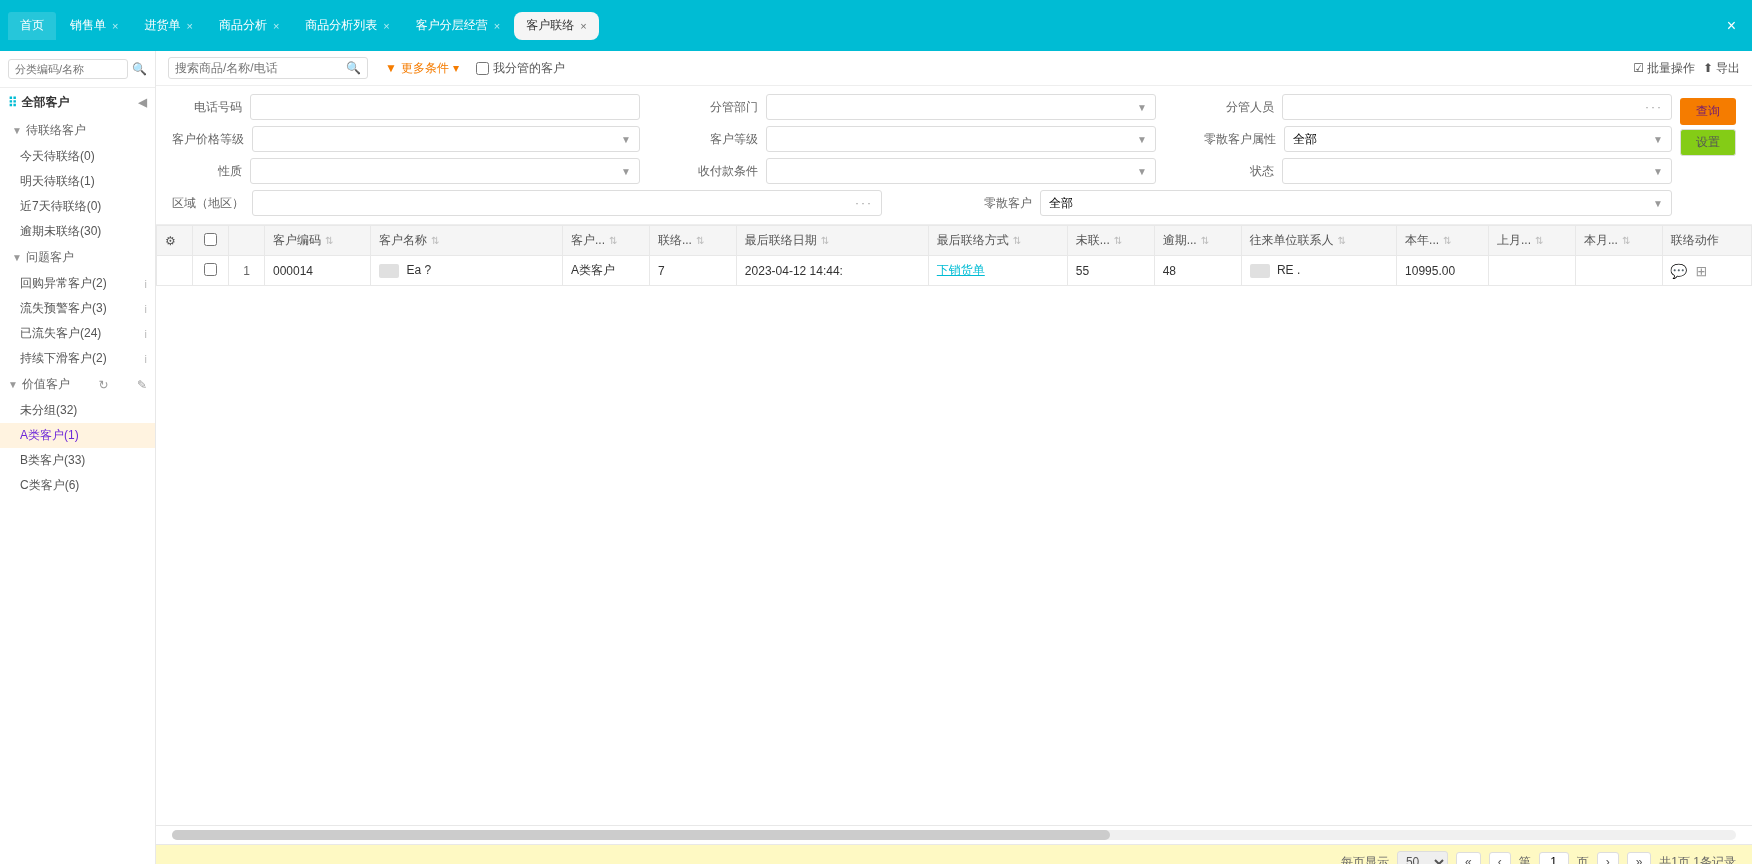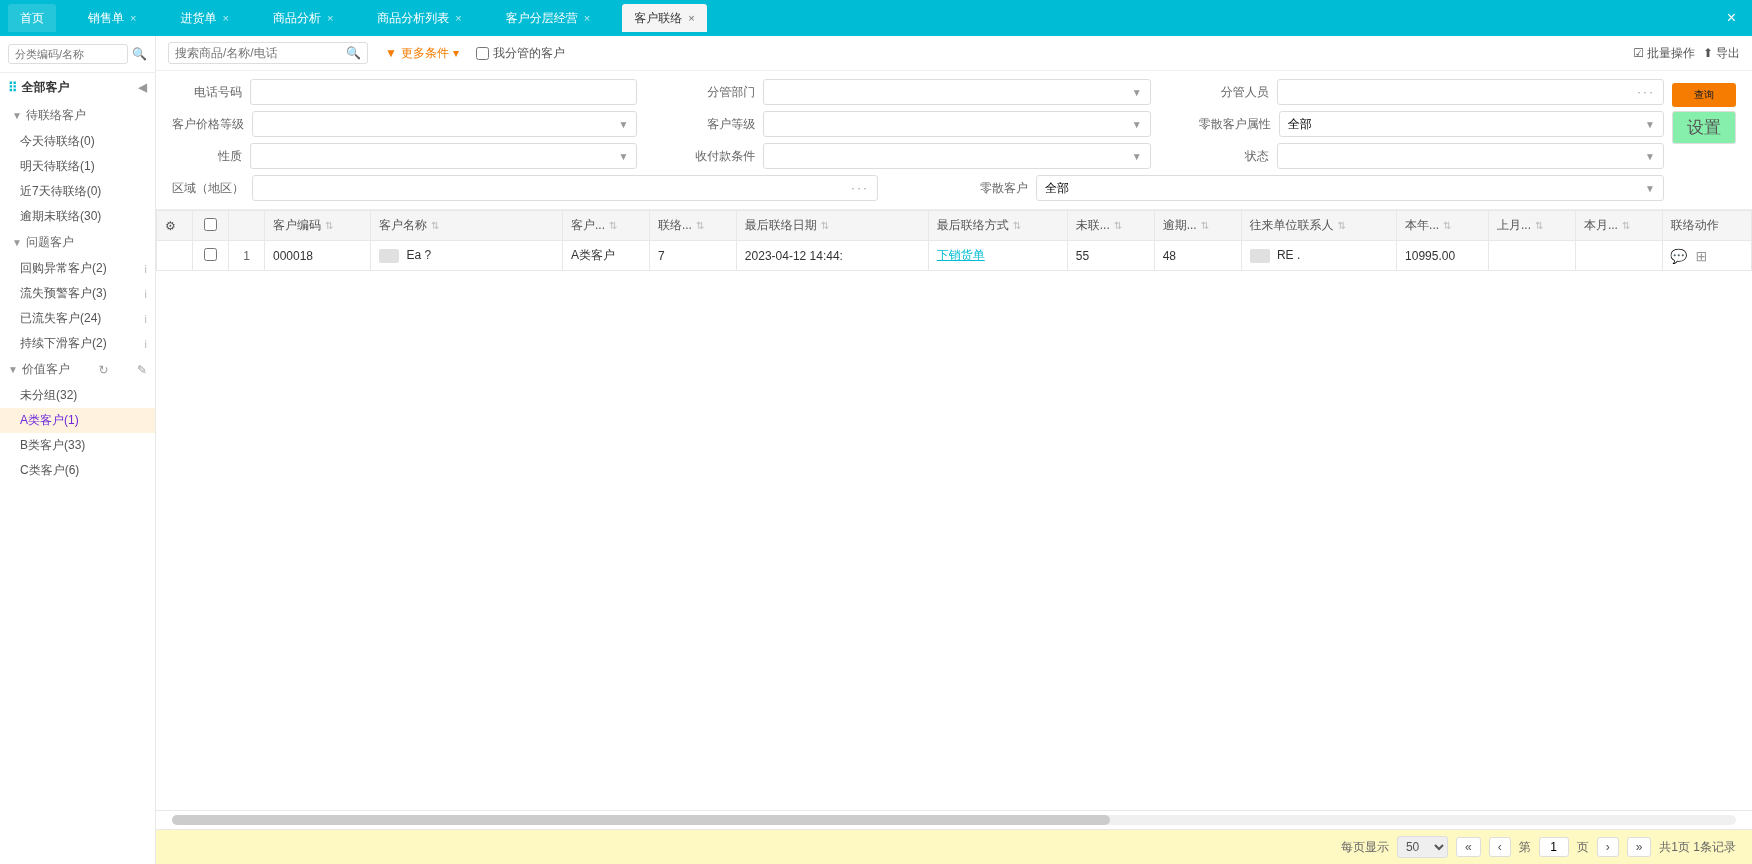--- a/index.html
+++ b/index.html
@@ -3,39 +3,40 @@
   <meta charset="utf-8">
   <style>
     * { box-sizing: border-box; margin: 0; padding: 0; font-family: 'Microsoft YaHei', sans-serif; font-size: 12px; }
     body { background: #f5f5f5; width: 1752px; height: 864px; overflow: hidden; }
 
     
     .top-nav {
       display: flex;
       align-items: center;
       background: #00bcd4;
-      height: 36px;
+      height: 51px;
       padding: 0 8px;
-      gap: 20px;
+      gap: 2px;
     }
     .nav-tab {
       display: flex;
       align-items: center;
       padding: 0 12px;
       height: 28px;
       background: transparent;
       color: white;
       cursor: pointer;
       border-radius: 3px 3px 0 0;
       gap: 6px;
       white-space: nowrap;
     }
     .nav-tab.active {
       background: #f5f5f5;
       color: #333;
+      border-radius: 8px;
     }
     .nav-tab .close-x {
       font-size: 11px;
       opacity: 0.7;
       cursor: pointer;
     }
     .nav-tab.home { background: rgba(255,255,255,0.15); }
     .top-nav-close {
       margin-left: auto;
       color: white;
@@ -226,35 +227,35 @@
       align-items: center;
       justify-content: space-between;
       background: white;
       height: 26px;
       cursor: pointer;
     }
     .filter-dropdown .dd-arrow { color: #999; font-size: 10px; }
     .filter-dropdown .dd-dots { color: #999; font-size: 12px; letter-spacing: 2px; }
     .btn-query {
       background: #f57c00;
-      color: #0f172a;
+      color: #701a75;
       border: none;
       border-radius: 3px;
       padding: 5px 16px;
       cursor: pointer;
-      font-size: 10px;
+      font-size: 12px;
     }
     .btn-settings {
-      background: #86efac;
+      background: #84cc16;
       color: #555;
       border: 1px solid #ddd;
       border-radius: 3px;
       padding: 4px 14px;
       cursor: pointer;
-      font-size: 17px;
+      font-size: 12px;
     }
     .query-btns {
       display: flex;
       flex-direction: column;
       gap: 4px;
       margin-left: 8px;
     }
 
     
     .table-container {
@@ -690,21 +691,21 @@
         <tbody>
           <tr>
             <td></td>
             <td class="checkbox-cell">
               <input type="checkbox" style="">
             </td>
             <td class="row-num-cell">
               <span>1</span>
             </td>
             <td>
-              <span>000018</span>
+              <span>000014</span>
             </td>
             <td>
               <span class="color-box"></span>
               <span style="margin-left:4px;">Ea ?</span>
             </td>
             <td>
               <span>A类客户</span>
             </td>
             <td>
               <span>7</span>

